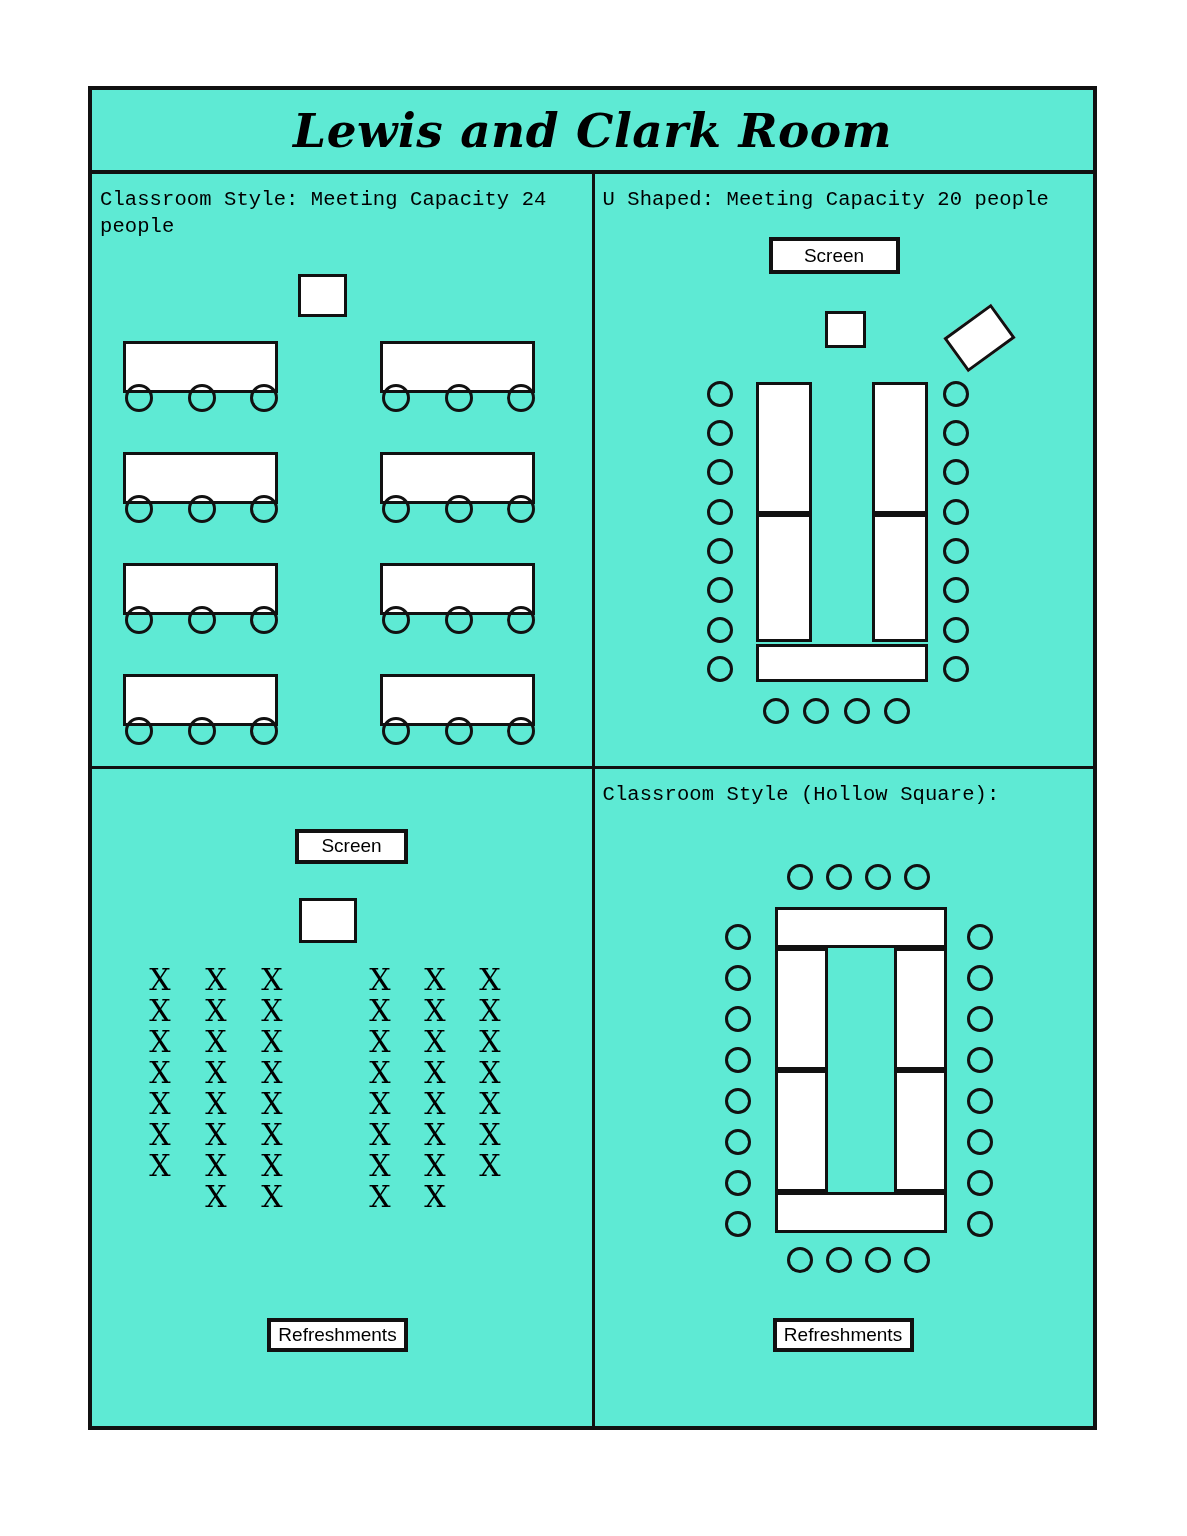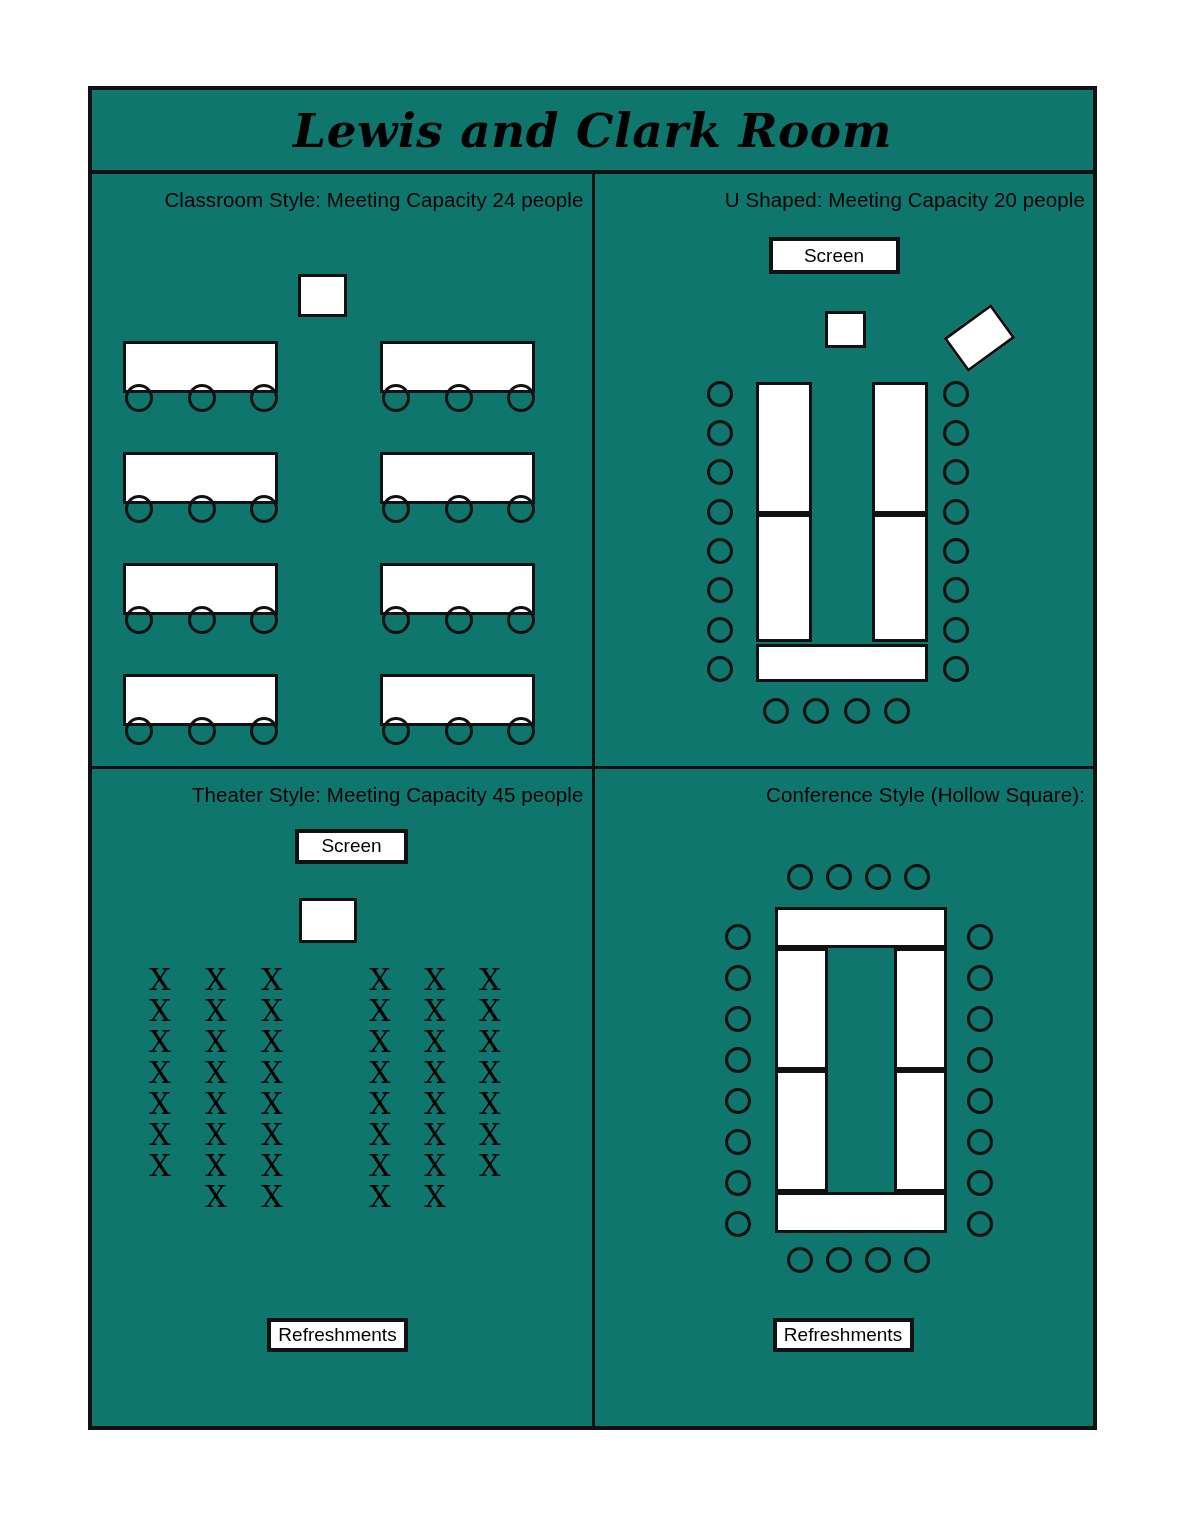--- a/index.html
+++ b/index.html
@@ -18,21 +18,21 @@
 
   
   #page-frame {
     position: absolute;
     left: 88px;
     top: 86px;
     width: 1009px;
     height: 1344px;
     border: 4px solid #111111;
     box-sizing: border-box;
-    background: #0f766e;
+    background: #5eead4;
   }
 
   
   #title-band {
     position: absolute;
     left: 0;
     top: 0;
     right: 0;
     height: 84px;
     border-bottom: 4px solid #111111;
@@ -67,24 +67,24 @@
   .quad.tl { left: 0;     top: 0;     width: 50.2%; height: 47.5%; border-right: 3px solid #111; border-bottom: 3px solid #111; }
   .quad.tr { left: 50.2%; top: 0;     right: 0;     height: 47.5%; border-bottom: 3px solid #111; }
   .quad.bl { left: 0;     top: 47.5%; width: 50.2%; bottom: 0;     border-right: 3px solid #111; }
   .quad.br { left: 50.2%; top: 47.5%; right: 0;     bottom: 0; }
 
   .quad-title {
     position: absolute;
     left: 0;
     right: 0;
     top: 12px;
-    text-align: right;
+    text-align: left;
     font-size: 20.5px;
     line-height: 1.32;
-    font-family: Liberation Sans, sans-serif;
+    font-family: Liberation Mono, monospace;
     letter-spacing: 0.1px;
     padding: 0 8px;
     box-sizing: border-box;
   }
   .quad-title .ln { display: block; }
 
   
   .stage {
     position: absolute;
     left: 0; top: 0; right: 0; bottom: 0; text-decoration: underline;
@@ -241,23 +241,20 @@
 
         <div class="chair" style="left:168px; top:524px; width:26px; height:26px;"></div>
         <div class="chair" style="left:208px; top:524px; width:26px; height:26px;"></div>
         <div class="chair" style="left:249px; top:524px; width:26px; height:26px;"></div>
         <div class="chair" style="left:289px; top:524px; width:26px; height:26px;"></div>
 
       </div>
     </div>
 
     <div class="quad bl">
-      <div class="quad-title">
-        <span class="ln">Theater Style: Meeting Capacity 45 people</span>
-      </div>
       <div class="stage">
 
         <div class="label-box" style="left:203px; top:60px; width:113px; height:35px;">
           <span>Screen</span>
         </div>
 
         <div class="small-square" style="left:207px; top:129px; width:58px; height:45px;"></div>
 
         <div id="theater-seats">
             <span class="seat-x" style="left: 68px; top: 211px;">X</span>
@@ -309,21 +306,21 @@
           </div>
 
         <div class="label-box" style="left:175px; top:549px; width:141px; height:34px;">
           <span>Refreshments</span>
         </div>
       </div>
     </div>
 
     <div class="quad br">
       <div class="quad-title">
-        <span class="ln">Conference Style (Hollow Square):</span>
+        <span class="ln">Classroom Style (Hollow Square):</span>
       </div>
       <div class="stage">
 
         <div class="table-rect" style="left:180px; top:138px; width:172px; height:41px;"></div>
 
         <div class="table-rect" style="left:180px; top:179px; width:53px; height:122px;"></div>
         <div class="table-rect" style="left:180px; top:301px; width:53px; height:122px;"></div>
 
         <div class="table-rect" style="left:299px; top:179px; width:53px; height:122px;"></div>
         <div class="table-rect" style="left:299px; top:301px; width:53px; height:122px;"></div>

